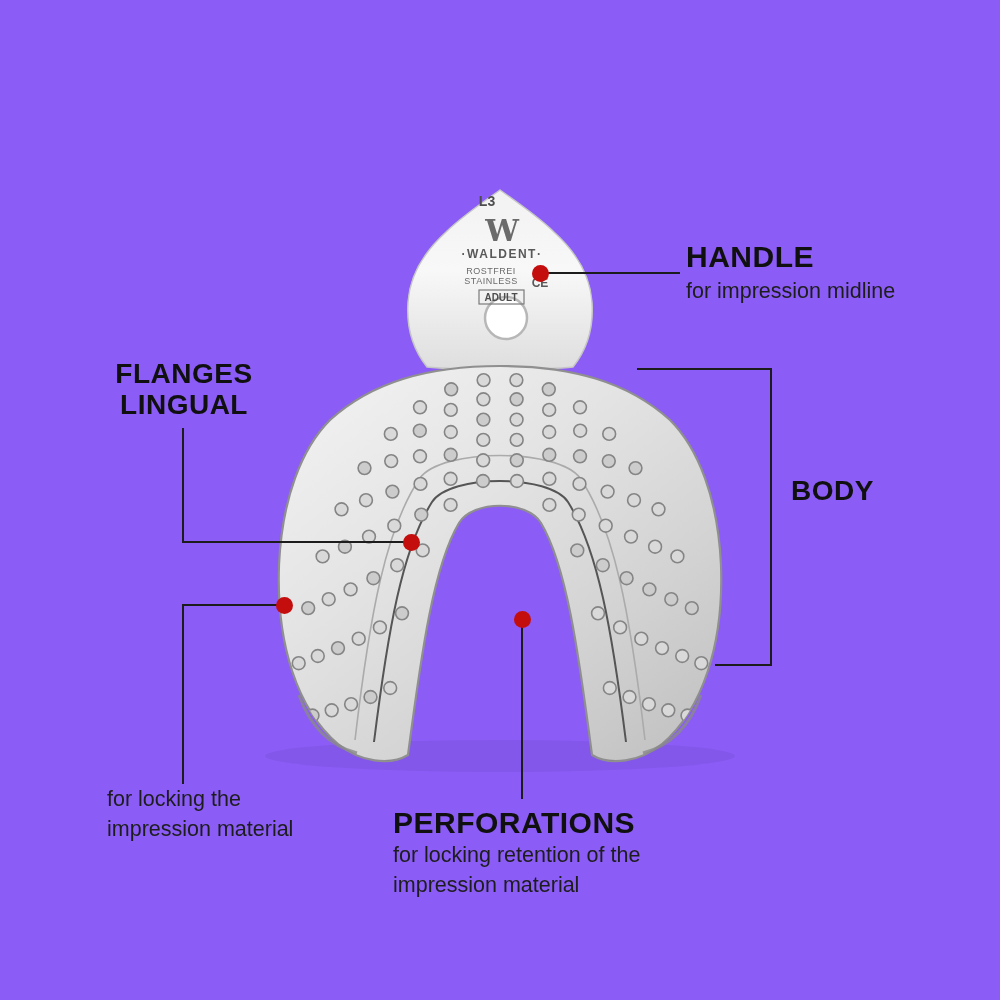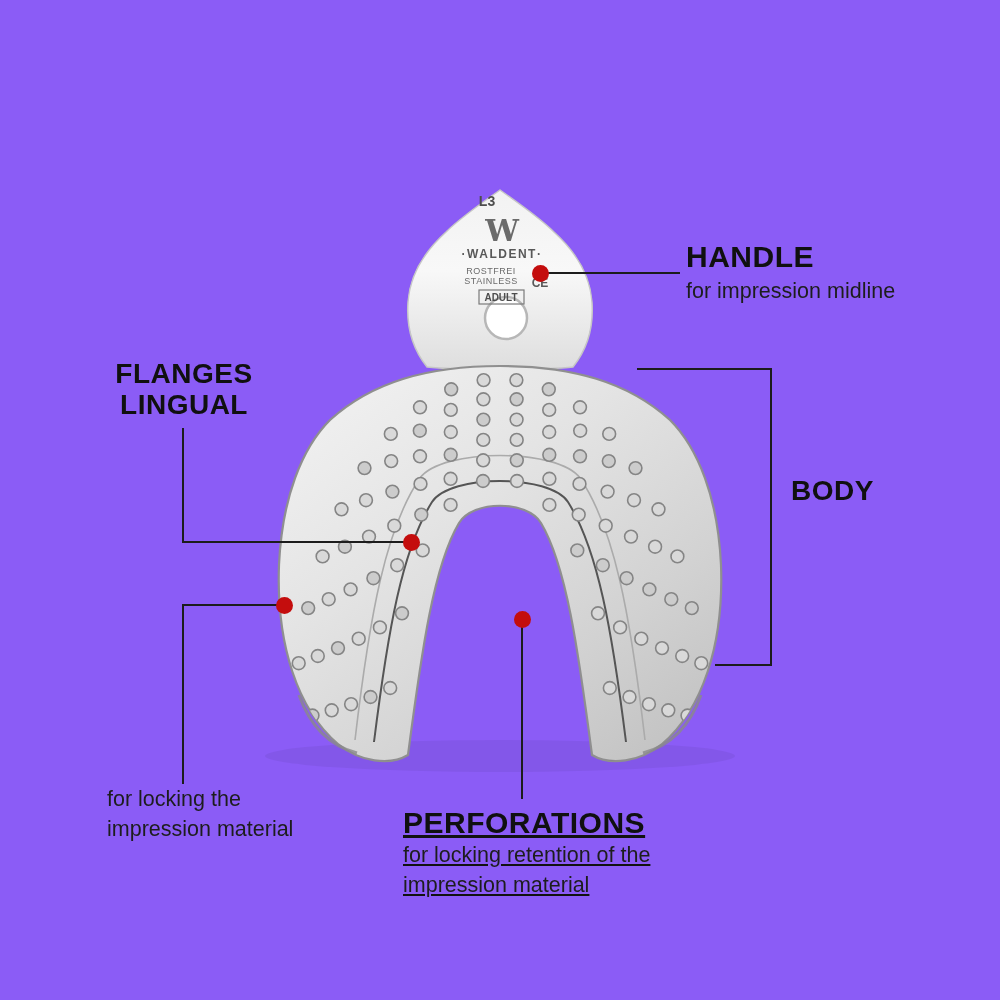--- a/index.html
+++ b/index.html
@@ -229,21 +229,21 @@
     <div class="label-title sm">BODY</div>
   </div>
 
   <div class="label" style="left:107px; top:784px;">
     <div class="label-sub">
       <div>for locking the</div>
       <div>impression material</div>
     </div>
   </div>
 
-  <div class="label" style="left:403px; top:806px;text-decoration:underline;">
+  <div class="label" style="left:393px; top:806px;">
     <div class="label-title">PERFORATIONS</div>
     <div class="label-sub">
       <div>for locking retention of the</div>
       <div>impression material</div>
     </div>
   </div>
 
 </div>
 
 </body></html>

